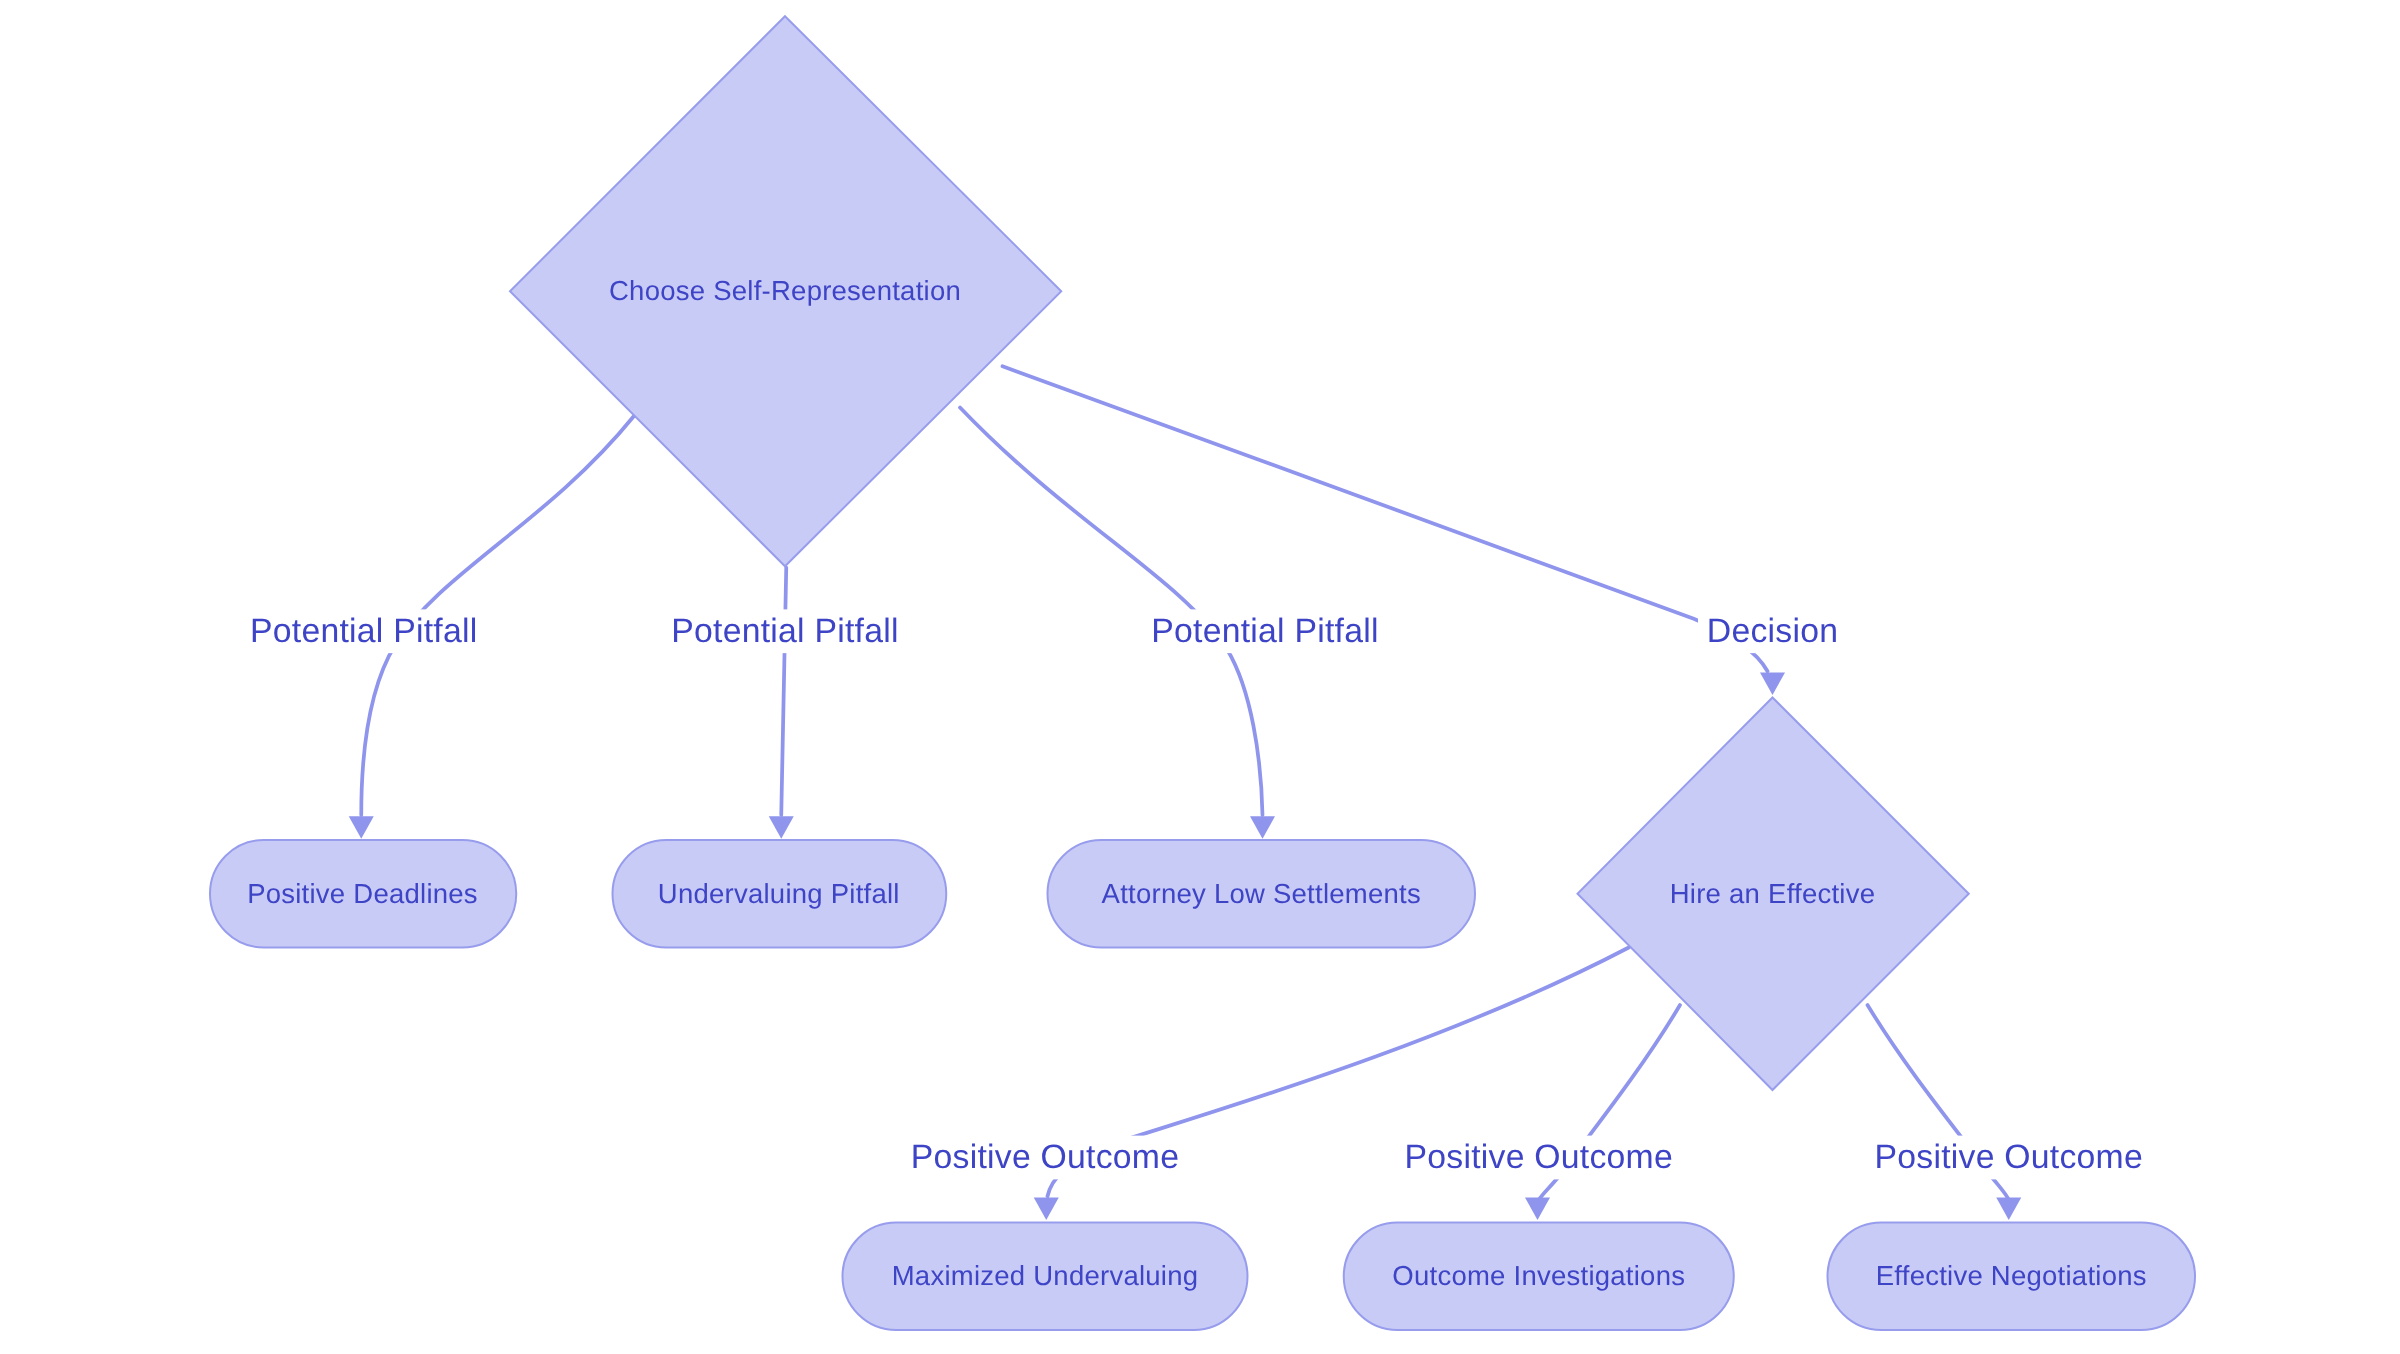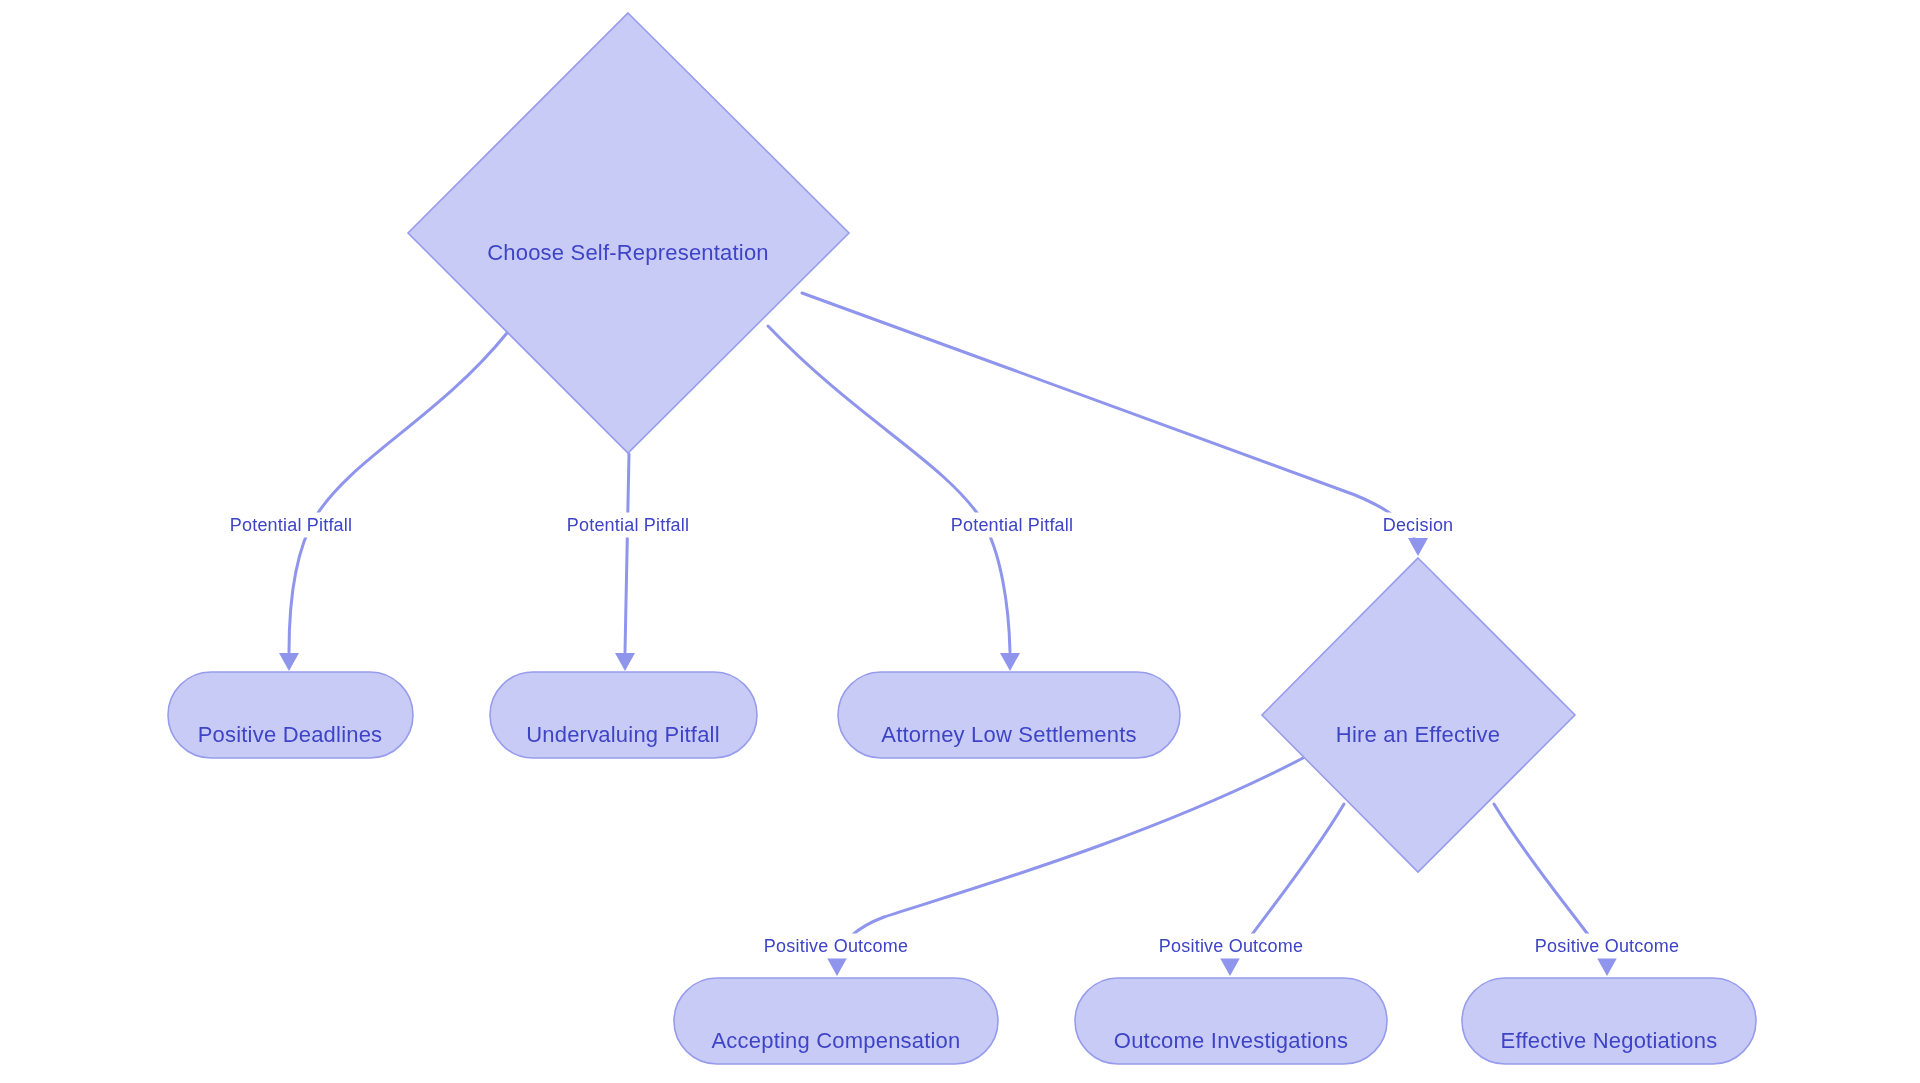--- a/index.html
+++ b/index.html
@@ -20,24 +20,23 @@
   svg{position:absolute;left:0;top:0;}
   .shape{fill:var(--node-fill);stroke:var(--node-border);stroke-width:1.6;}
   .edge{fill:none;stroke:var(--edge-line);stroke-width:3;stroke-linecap:round;}
   .arrow{fill:var(--edge-line);stroke:none;}
   .lbl{
     position:absolute;
     transform:translate(-50%,-50%);
     color:var(--txt);
     white-space:nowrap;
     text-align:right;
-    margin-top:20px;
   }
   .node-lbl{font-size:22px;letter-spacing:.2px;}
-  .edge-lbl{font-size:18px;background:var(--bg);padding:2px 7px;letter-spacing:.2px;}
+  .edge-lbl{font-size:27px;background:var(--bg);padding:2px 7px;letter-spacing:.2px;}
 </style>
 </head>
 <body>
 
 <div class="canvas">
 
   <svg width="1920" height="1083" viewBox="0 0 1920 1083">
 
     <path class="edge" d="M 507 333 C 438 418, 352 458, 316 516 C 296 549, 289 600, 289 652"></path>
     <polygon class="arrow" points="279,653 299,653 289,671"></polygon>
@@ -77,17 +76,17 @@
   <div class="lbl edge-lbl" style="left:1418px;top:505px;">Decision</div>
   <div class="lbl edge-lbl" style="left:836px;top:926px;">Positive Outcome</div>
   <div class="lbl edge-lbl" style="left:1231px;top:926px;">Positive Outcome</div>
   <div class="lbl edge-lbl" style="left:1607px;top:926px;">Positive Outcome</div>
 
   <div class="lbl node-lbl" style="left:628px;top:233px;">Choose Self-Representation</div>
   <div class="lbl node-lbl" style="left:290px;top:715px;">Positive Deadlines</div>
   <div class="lbl node-lbl" style="left:623px;top:715px;">Undervaluing Pitfall</div>
   <div class="lbl node-lbl" style="left:1009px;top:715px;">Attorney Low Settlements</div>
   <div class="lbl node-lbl" style="left:1418px;top:715px;">Hire an Effective</div>
-  <div class="lbl node-lbl" style="left:836px;top:1021px;">Accepting Compensation</div>
+  <div class="lbl node-lbl" style="left:836px;top:1021px;">Maximized Undervaluing</div>
   <div class="lbl node-lbl" style="left:1231px;top:1021px;">Outcome Investigations</div>
   <div class="lbl node-lbl" style="left:1609px;top:1021px;">Effective Negotiations</div>
 
 </div>
 
 </body></html>

